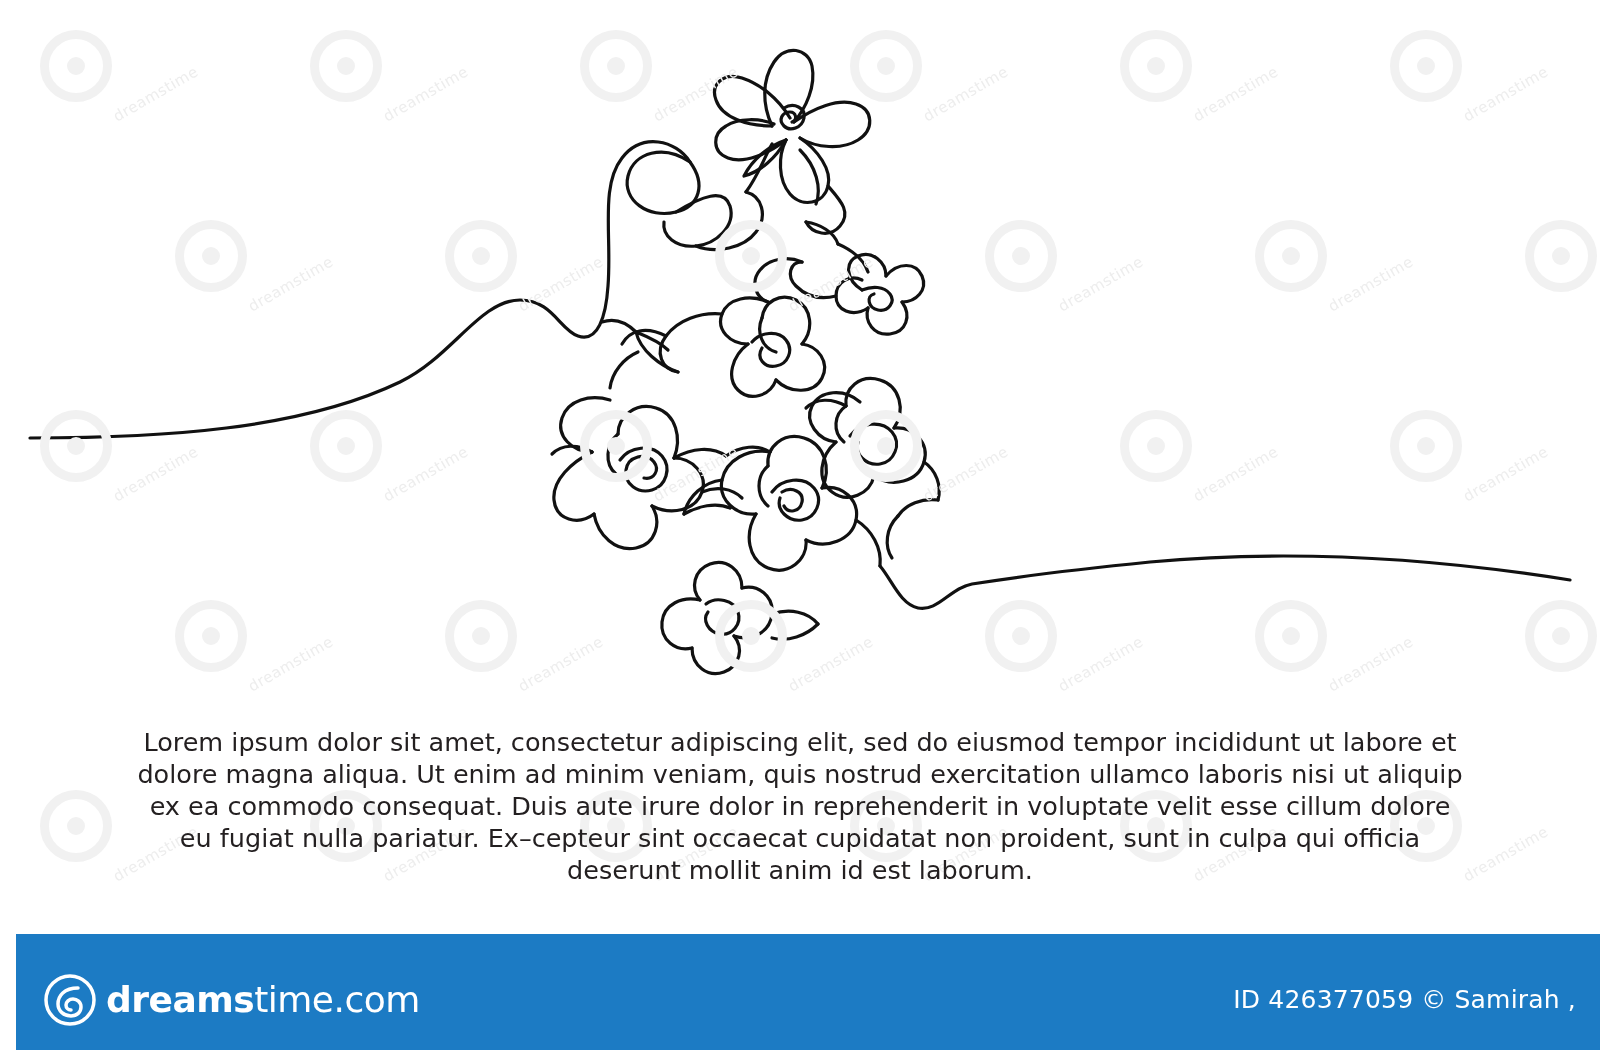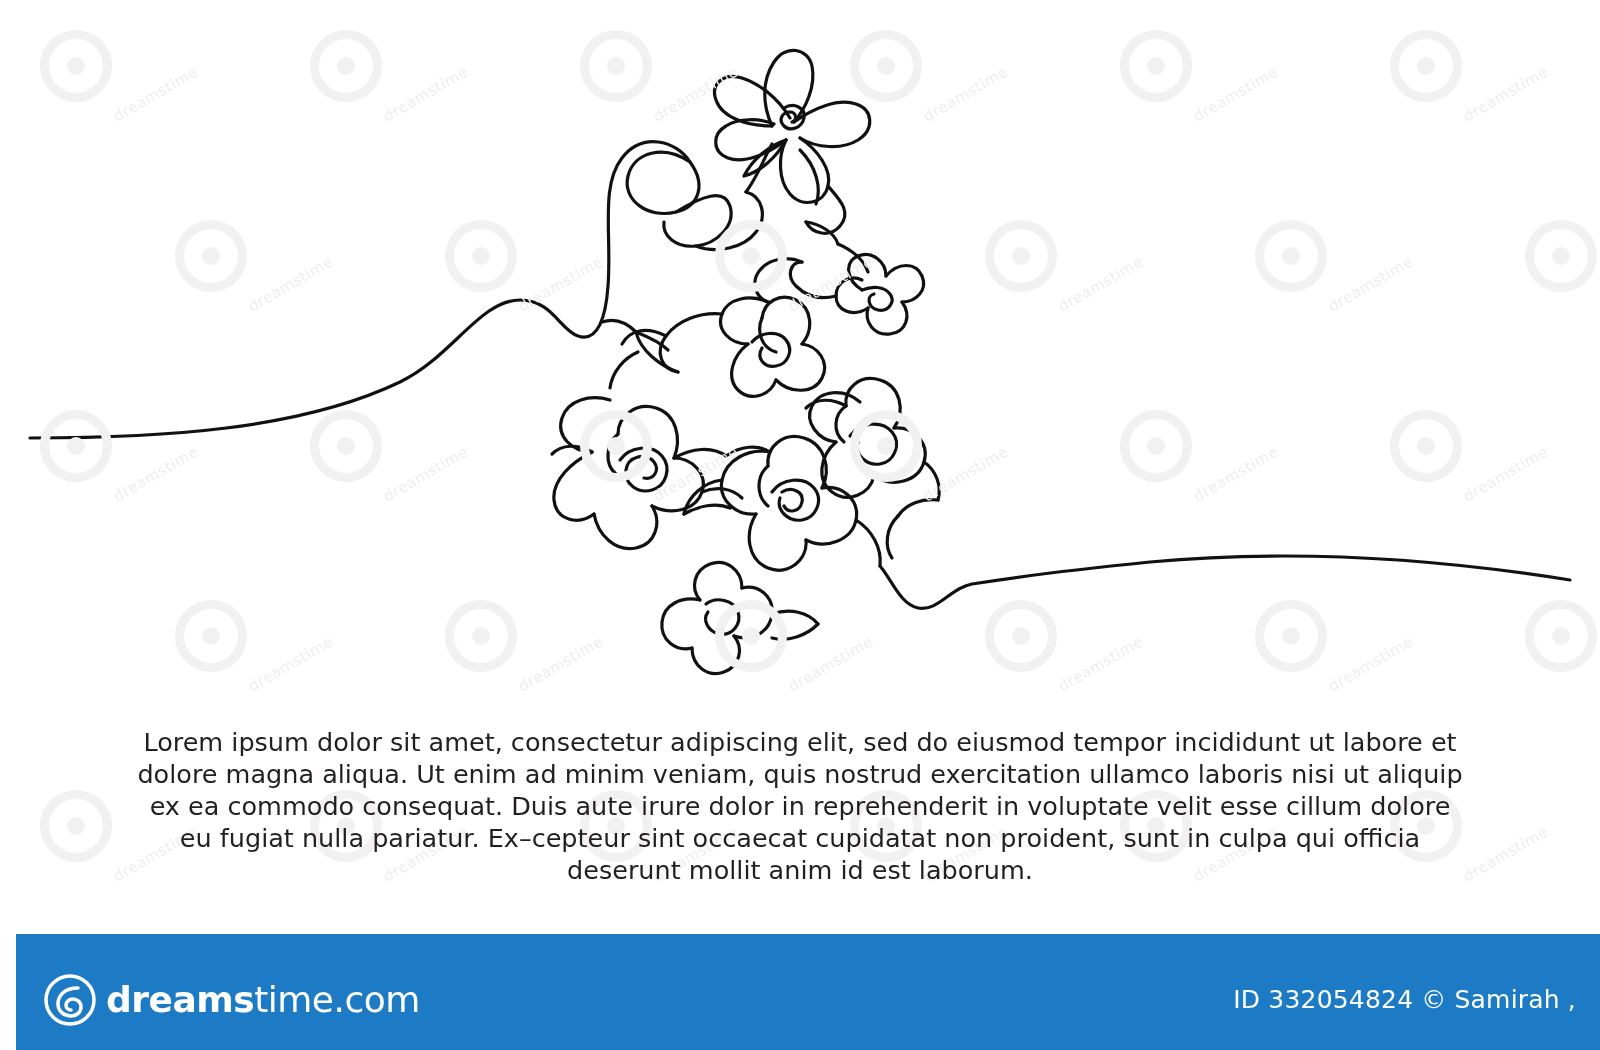--- a/index.html
+++ b/index.html
@@ -335,21 +335,21 @@
       <span class="brand-mark">
         <svg viewBox="0 0 52 52" xmlns="http://www.w3.org/2000/svg">
           <circle cx="26" cy="26" r="24" fill="none" stroke="#ffffff" stroke-width="3.5"></circle>
           <path d="M34 14 C 20 14, 14 22, 14 30 C 14 37, 20 42, 27 42 C 33 42, 37 38, 37 33 C 37 28, 33 25, 29 25 C 25 25, 22 28, 22 31 C 22 34, 24 36, 27 36" fill="none" stroke="#ffffff" stroke-width="3.5" stroke-linecap="round"></path>
         </svg>
       </span>
       <span class="brand-text"><span class="bold">dreams</span><span>time.com</span></span>
     </div>
 
     <div class="credit">
-      <span>ID 332054824</span>
+      <span>ID 426377059</span>
       <span>©</span>
       <span>Samirah</span>
       <span>,</span>
     </div>
 
   </div>
 
 </div>
 
 </body></html>

